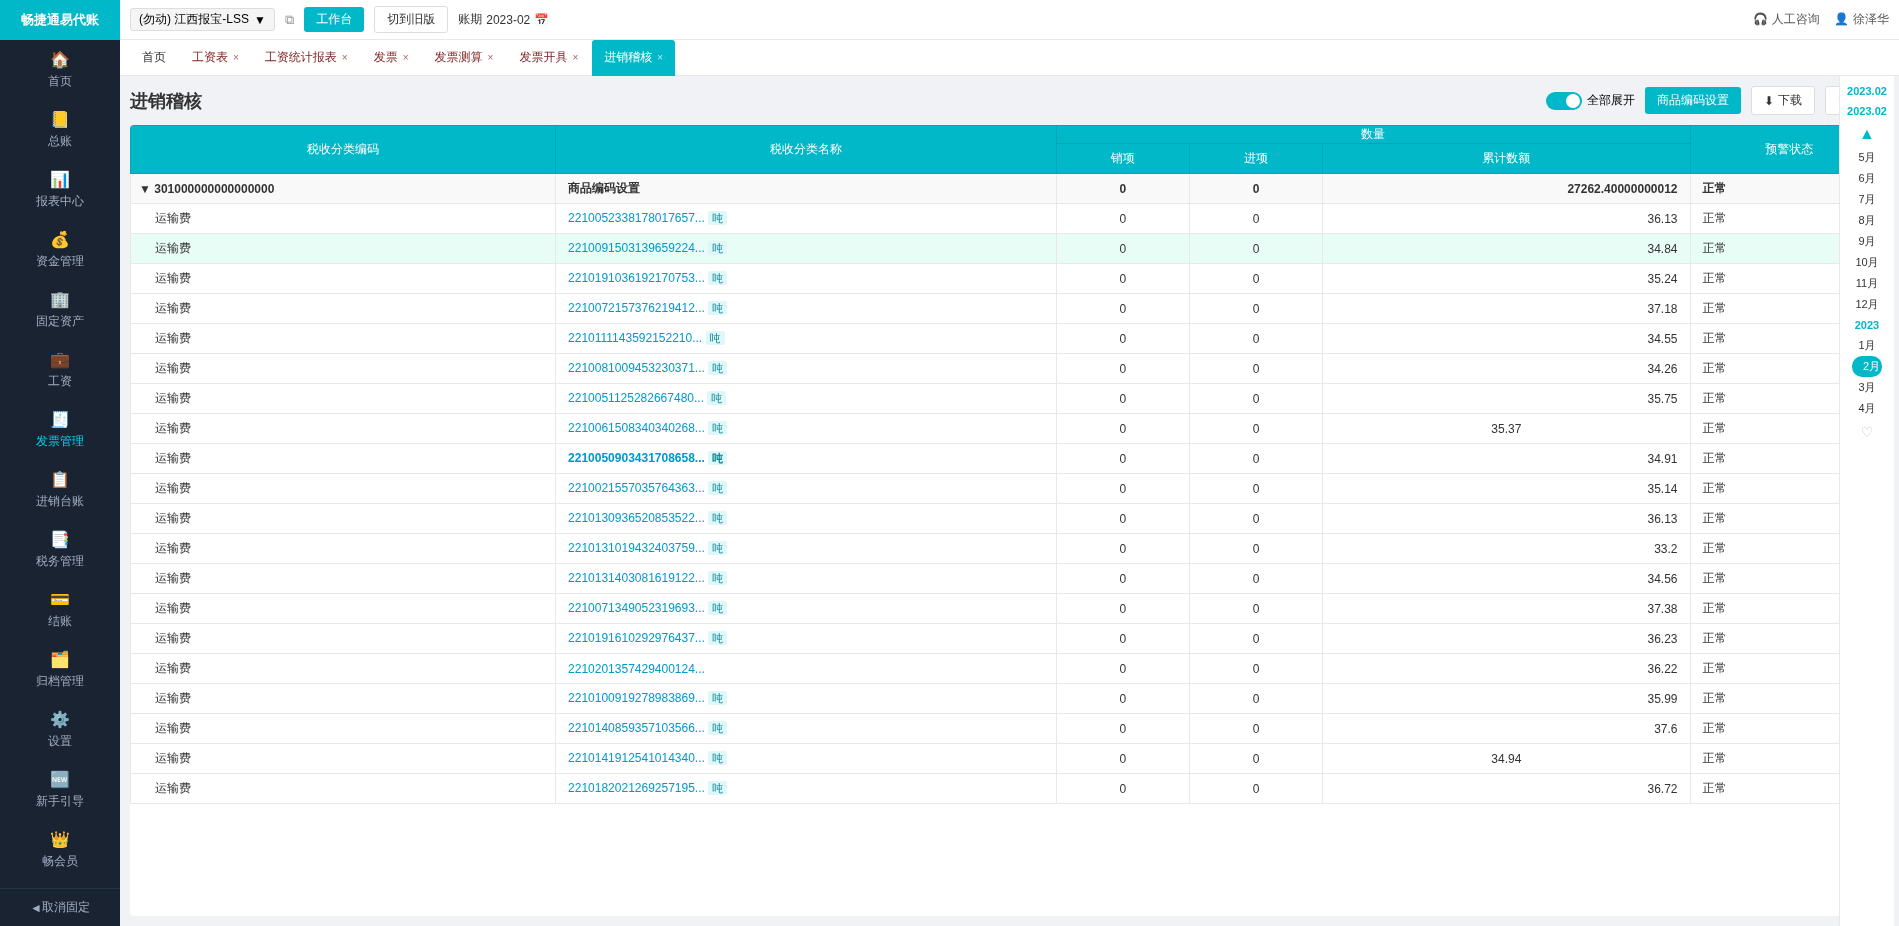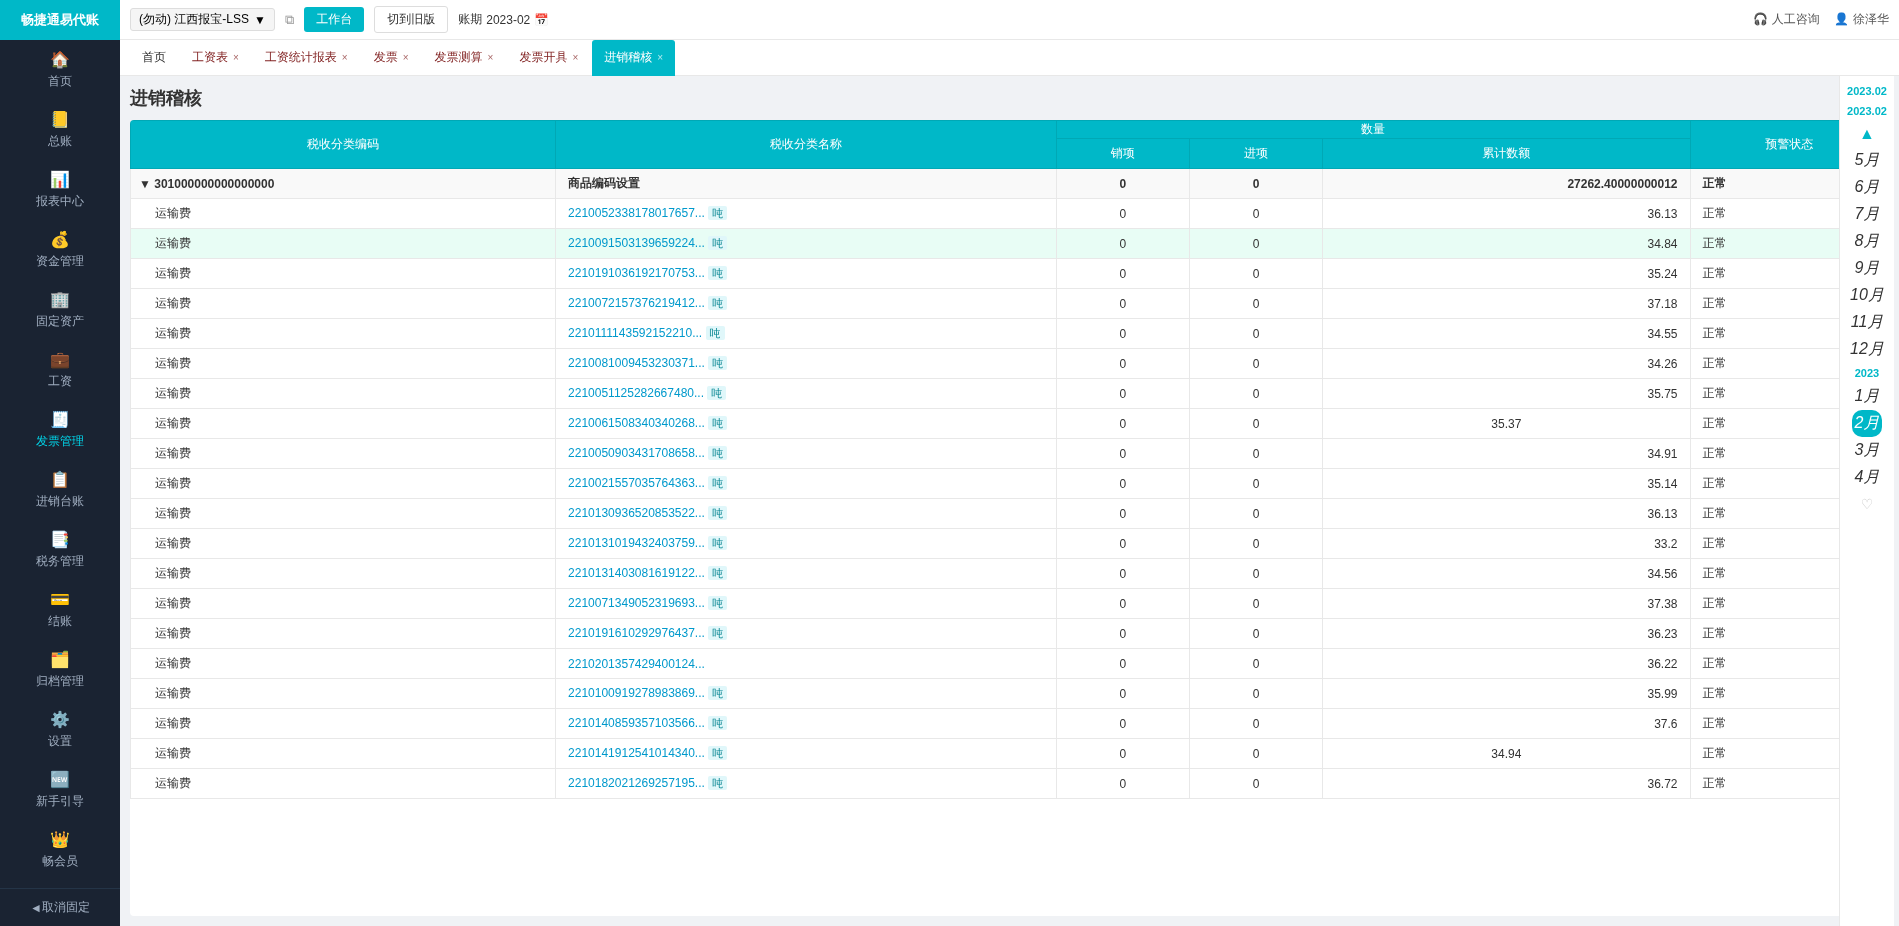--- a/index.html
+++ b/index.html
@@ -272,21 +272,21 @@
     .right-panel-item {
       padding: 4px 2px;
       cursor: pointer;
       text-align: center;
       width: 100%;
       display: flex;
       align-items: center;
       justify-content: center;
     }
     .right-panel-year { color: #00b8c8; font-weight: bold; font-size: 11px; }
-    .right-panel-month { padding: 3px 2px; cursor: pointer; text-align: center; font-size: 16px; font-style: italic; }
+    .right-panel-month { padding: 3px 2px; cursor: pointer; text-align: right; font-size: 11px; }
     .right-panel-month.current { background: #00b8c8; color: white; border-radius: 10px; width: 30px; }
     .chevron-up { color: #00b8c8; font-size: 16px; }
     .heart-icon { color: #ccc; font-size: 14px; margin-top: 5px; }
   </style>
 </head>
 <body>
 
 <div class="sidebar">
   <div class="sidebar-logo">畅捷通易代账</div>
 
@@ -401,20 +401,35 @@
     <div class="tab active">
       <span>进销稽核</span>
       <span class="tab-close">×</span>
     </div>
   </div>
 
   <div class="content">
 
     <div class="page-header">
       <h2 class="page-title">进销稽核</h2>
+      <div class="page-actions">
+        <div class="toggle-wrap">
+          <div class="toggle"></div>
+          <span>全部展开</span>
+        </div>
+        <button class="action-btn">商品编码设置</button>
+        <button class="action-btn-outline">
+          <span>⬇</span>
+          <span>下载</span>
+        </button>
+        <button class="action-btn-outline">
+          <span>↻</span>
+          <span>刷新</span>
+        </button>
+      </div>
     </div>
 
     <div class="table-wrap">
       <table>
         <thead>
           <tr>
             <th rowspan="2">税收分类编码</th>
             <th rowspan="2">税收分类名称</th>
             <th colspan="3">数量</th>
             <th rowspan="2">预警状态</th>
@@ -493,21 +508,21 @@
             <tr>
         <td style="padding-left:24px;">运输费</td>
         <td style="color:#0099cc;">2210061508340340268... <span style="background:#e0f7fa;color:#00838f;border-radius:2px;padding:1px 4px;font-size:11px;">吨</span></td>
         <td style="text-align:center;">0</td>
         <td style="text-align:center;">0</td>
         <td style="text-align:center;">35.37</td>
         <td class="status-normal">正常</td>
       </tr>
             <tr>
         <td style="padding-left:24px;">运输费</td>
-        <td style="color:#0099cc;">2210050903431708658... <span style="background:#e0f7fa;color:#00838f;border-radius:2px;padding:1px 4px;font-size:11px;">吨</span></td>
+        <td style="color:#0099cc;font-weight:bold;">2210050903431708658... <span style="background:#e0f7fa;color:#00838f;border-radius:2px;padding:1px 4px;font-size:11px;">吨</span></td>
         <td style="text-align:center;">0</td>
         <td style="text-align:center;">0</td>
         <td style="text-align:right;">34.91</td>
         <td class="status-normal">正常</td>
       </tr>
             <tr>
         <td style="padding-left:24px;">运输费</td>
         <td style="color:#0099cc;">2210021557035764363... <span style="background:#e0f7fa;color:#00838f;border-radius:2px;padding:1px 4px;font-size:11px;">吨</span></td>
         <td style="text-align:center;">0</td>
         <td style="text-align:center;">0</td>

